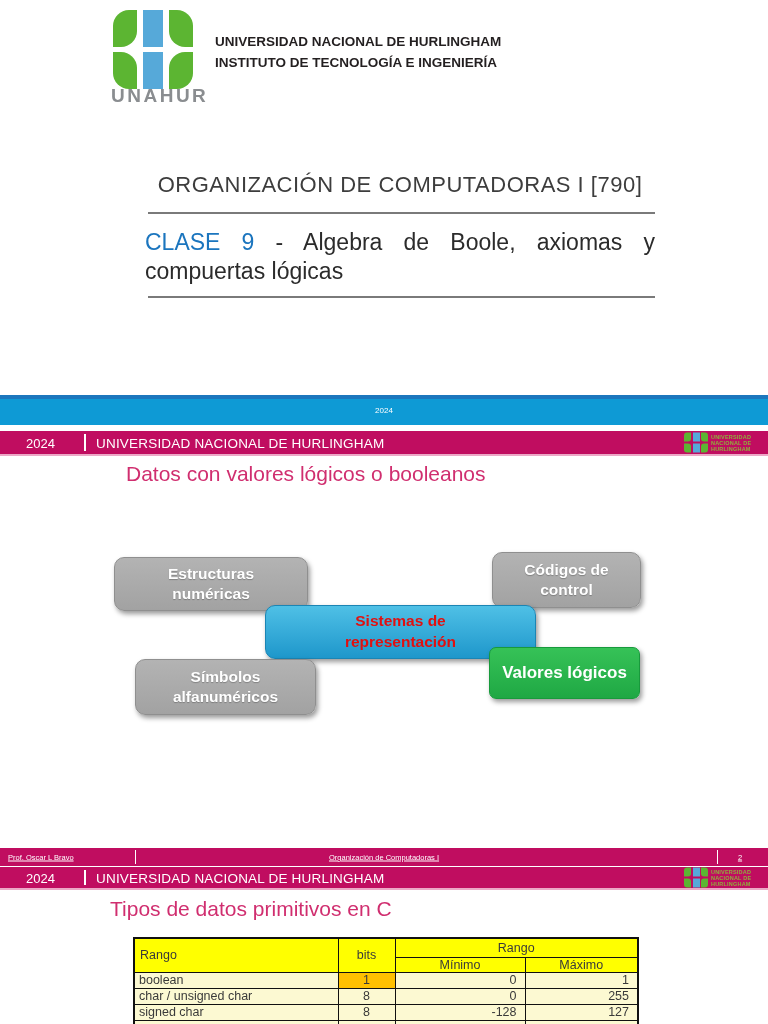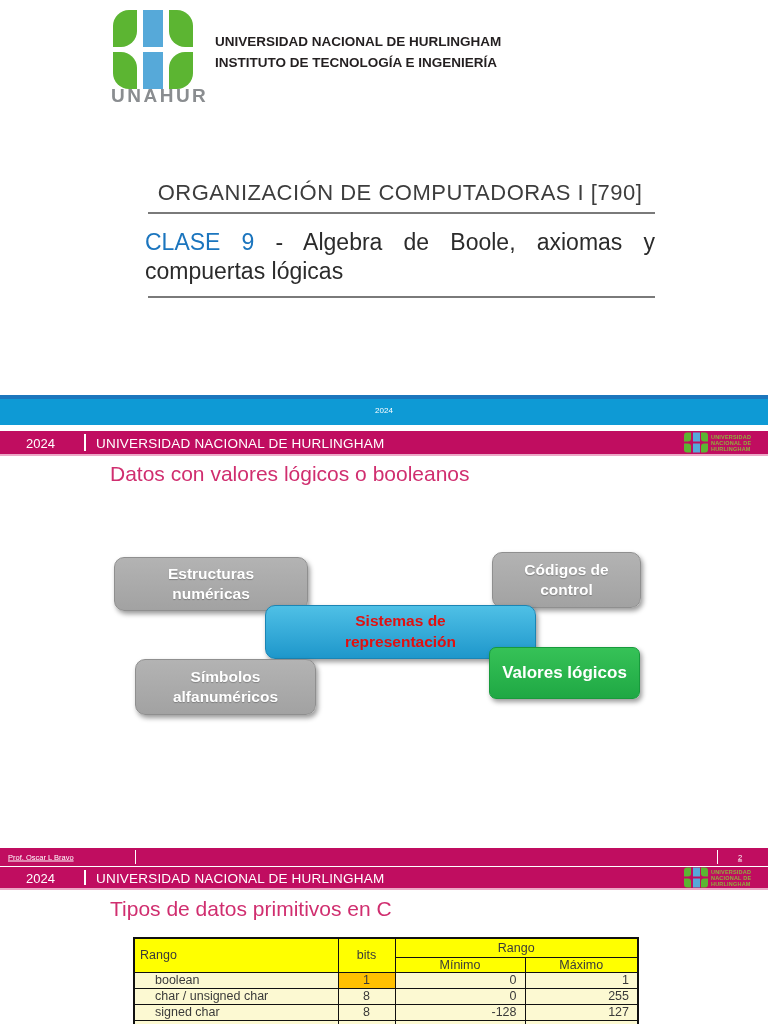--- a/index.html
+++ b/index.html
@@ -18,21 +18,21 @@
   .r-trbl { border-radius:0 16px 0 16px; }
   .logo-wordmark {
     position:absolute; left:111px; top:85px; width:110px;
     font-size:19px; font-weight:bold; letter-spacing:2.5px; color:#8a8d90;
   }
   .org-line { position:absolute; left:215px; font-size:13.5px; font-weight:bold; color:#231f20; }
 
   
   .course-title {
     position:absolute; left:145px; top:172px; width:510px; text-align:center;
-    font-size:22px; color:#3d3d3d; letter-spacing:0.5px;margin-top:8px;
+    font-size:22px; color:#3d3d3d; letter-spacing:0.5px;
   }
   .hr { position:absolute; left:148px; width:507px; height:2px; background:#7a7a7a; }
   .clase-par {
     position:absolute; left:145px; top:228px; width:510px;
     font-size:23px; color:#2b2b2b; text-align:justify; line-height:1.26;
   }
   .clase-lbl { color:#1b75be; font-weight:normal; }
 
   
   .blue-banner { position:absolute; left:0; top:395px; width:768px; }
@@ -87,21 +87,21 @@
     table-layout:fixed; font-size:12.5px; color:#3a3a3a;
     border:2px solid #111111; }
   .ctable th, .ctable td { border:1px solid #111111; overflow:hidden; white-space:nowrap; }
   .ctable th { background:#ffff00; font-weight:normal; }
   .ctable td { background:#fcf9d2; height:16px; }
   .th-tipo { width:204px; text-align:left; padding-left:5px; }
   .th-bits { width:57px; text-align:center; }
   .th-min  { width:130px; text-align:center; }
   .th-max  { width:113px; text-align:center; }
   .row-h1 { height:19px; } .row-h2 { height:15px; }
-  .td-tipo { text-align:left; padding-left:20px; }
+  .td-tipo { text-align:left; padding-left:4px; }
   .td-bits { text-align:center; }
   .td-num  { text-align:right; padding-right:8px; }
   .cell-orange { background:#ffc000 !important; }
 </style>
 </head>
 <body>
 
 <div class="page">
 
   <div>
@@ -149,21 +149,21 @@
           <span class="g ml-r1" style="left:17px; top:11px;"></span>
         </div>
         <div class="ml-text">
           <div>UNIVERSIDAD</div>
           <div>NACIONAL DE</div>
           <div>HURLINGHAM</div>
         </div>
       </div>
     </div>
 
-    <div class="slide-title" style="top:462px;">Datos con valores lógicos o booleanos</div>
+    <div class="slide-title" style="top:462px;margin-left:16px;">Datos con valores lógicos o booleanos</div>
 
     <div class="dbox box-gray" style="left:114px; top:557px; width:194px; height:54px;">
       <span>Estructuras</span>
       <span>numéricas</span>
     </div>
     <div class="dbox box-gray" style="left:492px; top:552px; width:149px; height:56px;">
       <span>Códigos de</span>
       <span>control</span>
     </div>
     <div class="dbox box-cyan" style="left:265px; top:605px; width:271px; height:54px;">
@@ -174,20 +174,21 @@
       <span>Símbolos</span>
       <span>alfanuméricos</span>
     </div>
     <div class="dbox box-green" style="left:489px; top:647px; width:151px; height:52px;border-radius:7px;">
       <span>Valores lógicos</span>
     </div>
 
     <div class="mag-bar" style="top:848px; height:18px;">
       <span class="ftr-txt" style="left:8px;">Prof. Oscar L Bravo</span>
       <span class="vline" style="left:135px; width:1px;"></span>
+      <span class="ftr-txt ftr-center">Organización de Computadoras I</span>
       <span class="vline" style="left:717px; width:1px;"></span>
       <span class="ftr-txt" style="left:730px; width:20px; text-align:center;">2</span>
     </div>
   </div>
 
   <div>
 
     <div class="mag-bar hdr" style="top:867px; height:23px;">
       <span class="bar-year">2024</span>
       <span class="vline" style="left:84px;"></span>

